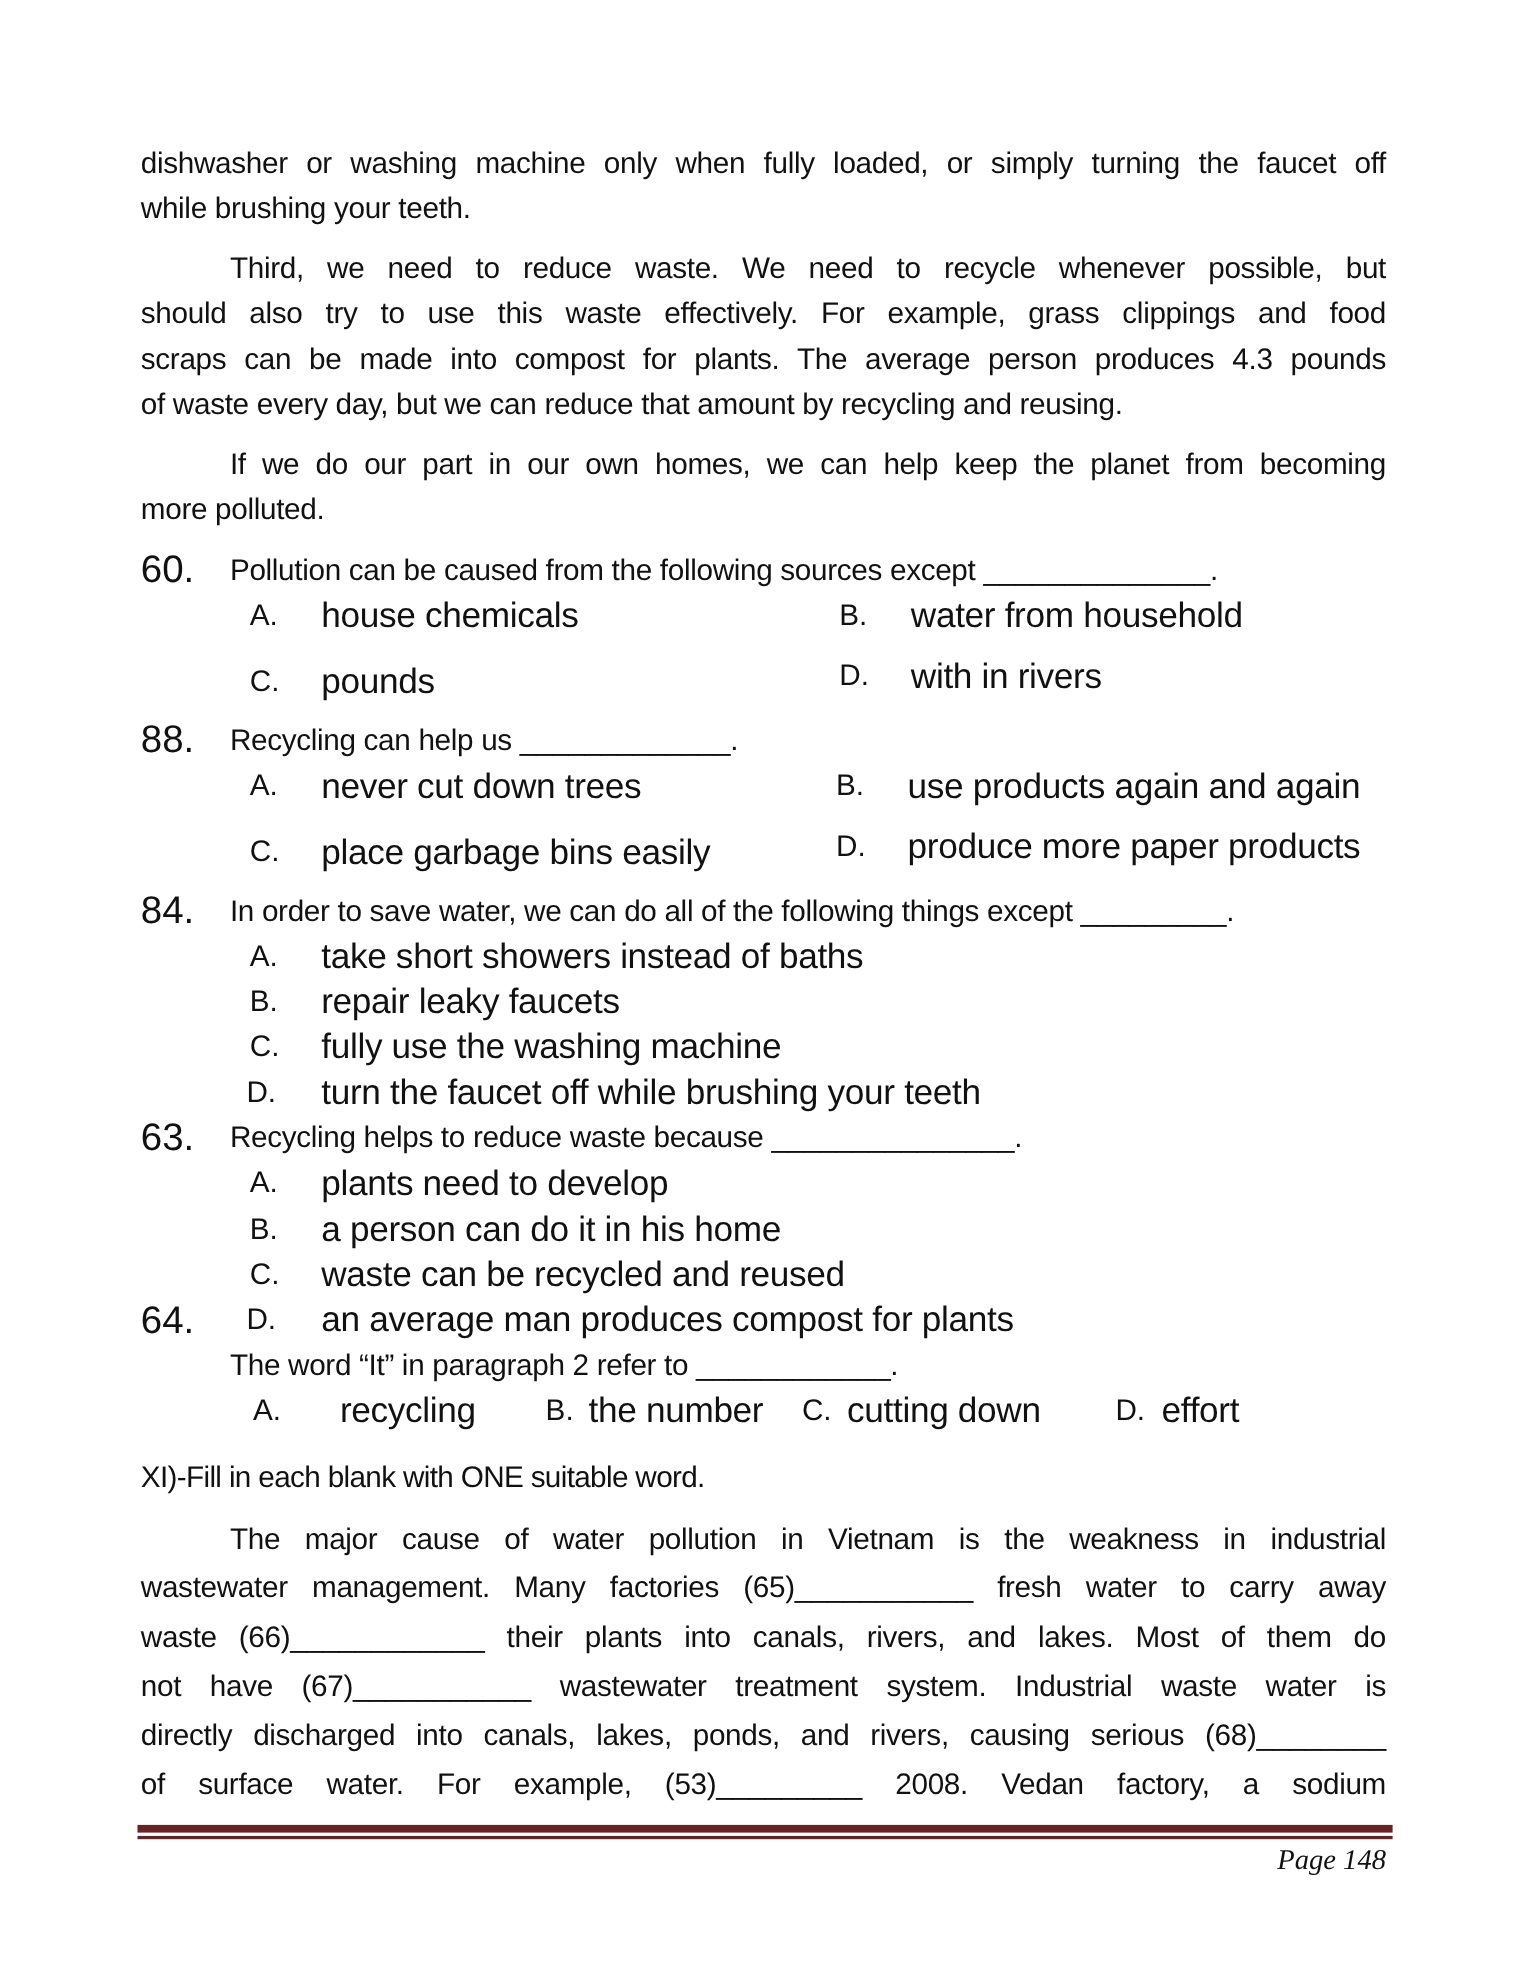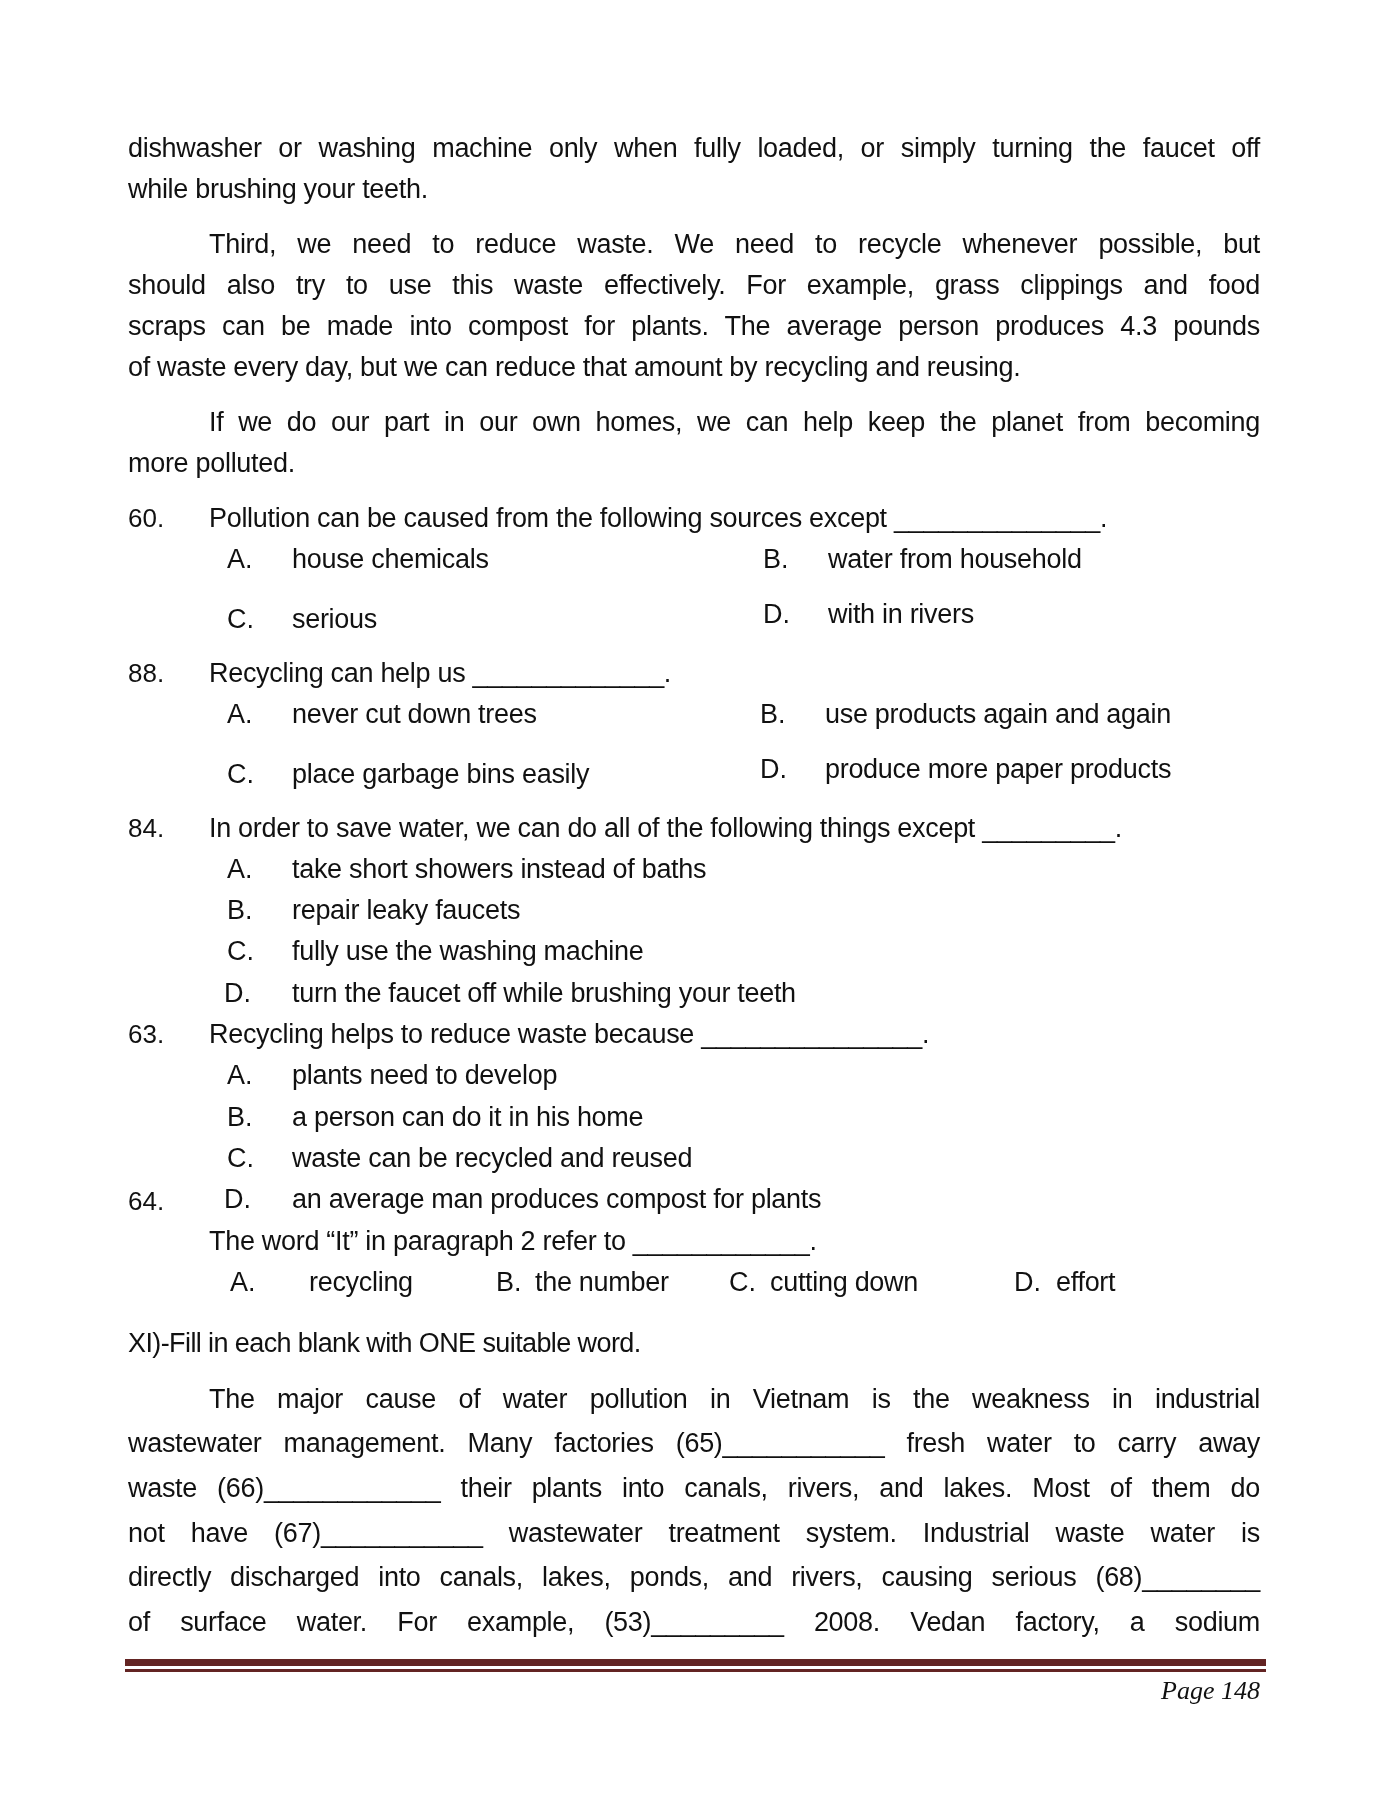--- a/index.html
+++ b/index.html
@@ -2,24 +2,24 @@
 <html><head>
 <meta charset="utf-8">
 <style>
   html, body { margin:0; padding:0; background:#ffffff; }
   body { width:1391px; height:1800px; position:relative; overflow:hidden;
          font-family:"Liberation Sans", sans-serif; color:#111; }
   .line { position:absolute; left:128px; width:1132px; font-size:27px; line-height:34px;
           white-space:nowrap; letter-spacing:-0.3px; }
   .just { text-align:justify; text-align-last:justify; white-space:normal; }
   .indent { padding-left:81px; box-sizing:border-box; }
-  .num { position:absolute; left:128px; font-size:26px; line-height:34px; }
+  .num { position:absolute; left:128px; font-size:35px; line-height:34px; }
   .qtext { position:absolute; left:209px; font-size:27px; line-height:34px; white-space:nowrap; letter-spacing:-0.3px; }
   .optL { position:absolute; font-size:27px; line-height:34px; white-space:nowrap; }
-  .optT { position:absolute; font-size:27px; line-height:34px; white-space:nowrap; letter-spacing:-0.3px; }
+  .optT { position:absolute; font-size:32px; line-height:34px; white-space:nowrap; letter-spacing:-0.3px; }
   .heading { position:absolute; left:128px; font-size:27px; line-height:34px; white-space:nowrap; letter-spacing:-0.6px; }
   .rule-thick { position:absolute; left:125px; width:1141px; top:1659px; height:7px; background:#632423; }
   .rule-thin { position:absolute; left:125px; width:1141px; top:1669px; height:3px; background:#632423; }
   .footer { position:absolute; right:131px; top:1676px; font-family:"Liberation Serif", serif; font-size:26px; line-height:30px;font-style:italic; }
 </style>
 </head>
 <body>
 
 <div class="line just" style="top:131px">dishwasher or washing machine only when fully loaded, or simply turning the faucet off</div>
 <div class="line" style="top:172px">while brushing your teeth.</div>
@@ -33,21 +33,21 @@
 <div class="line" style="top:446px">more polluted.</div>
 
 <div>
   <span class="num" style="top:501px">60.</span>
   <span class="qtext" style="top:501px">Pollution can be caused from the following sources except ______________.</span>
   <span class="optL" style="left:227px;top:542px">A.</span>
   <span class="optT" style="left:292px;top:542px">house chemicals</span>
   <span class="optL" style="left:763px;top:542px">B.</span>
   <span class="optT" style="left:828px;top:542px">water from household</span>
   <span class="optL" style="left:227px;top:602px">C.</span>
-  <span class="optT" style="left:292px;top:602px">serious</span>
+  <span class="optT" style="left:292px;top:602px">pounds</span>
   <span class="optL" style="left:763px;top:597px">D.</span>
   <span class="optT" style="left:828px;top:597px">with in rivers</span>
 </div>
 
 <div>
   <span class="num" style="top:656px">88.</span>
   <span class="qtext" style="top:656px">Recycling can help us _____________.</span>
   <span class="optL" style="left:227px;top:697px">A.</span>
   <span class="optT" style="left:292px;top:697px">never cut down trees</span>
   <span class="optL" style="left:760px;top:697px">B.</span>

